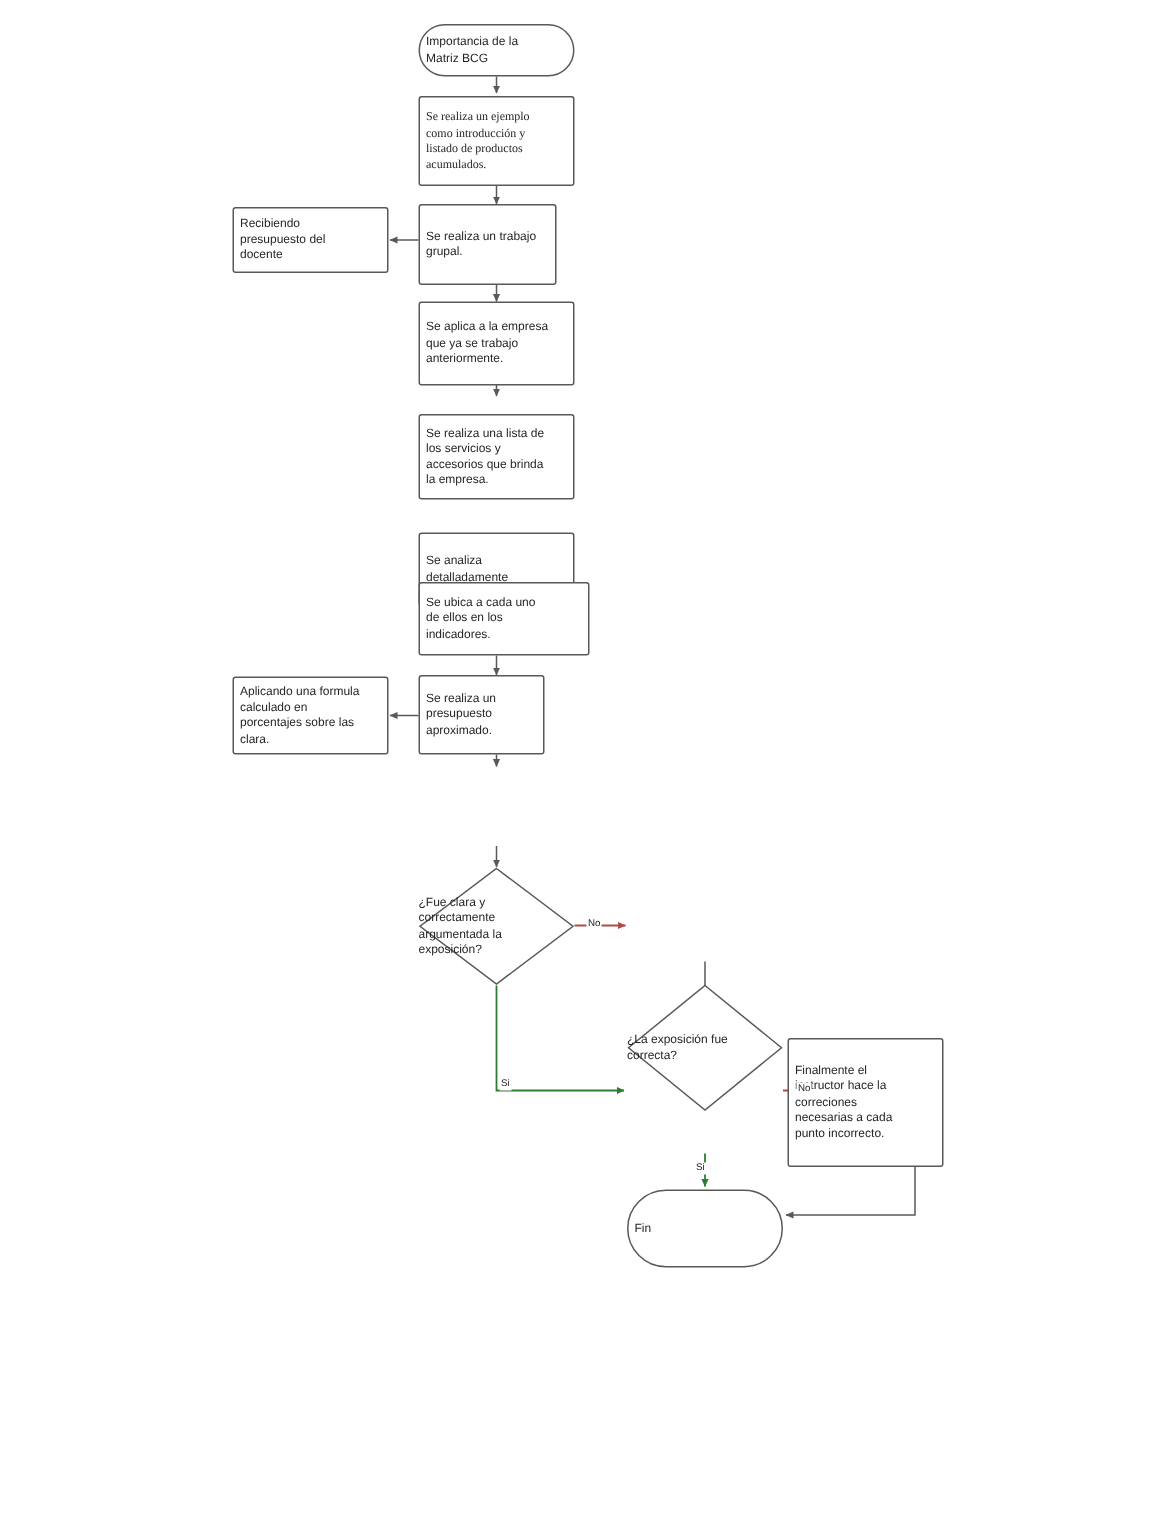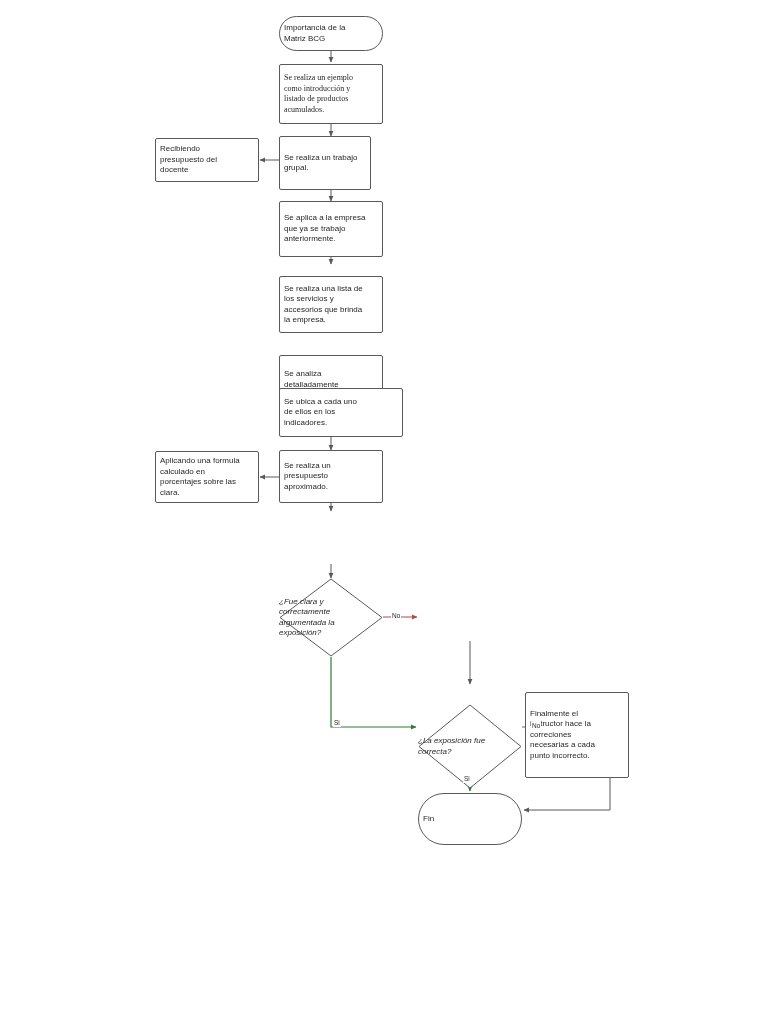--- a/index.html
+++ b/index.html
@@ -44,21 +44,20 @@
     display: block;
     width: 100%;
     white-space: pre-line;
   }
   .node.process { border-radius: 2px; }
   .node.terminal { border-radius: 999px; }
   .node.decision {
     border: none;
     background: transparent;
     padding: 0;
-    font-style: italic;
   }
   .node.decision .dshape {
     position: absolute;
     left: 0; top: 0;
     width: 100%;
     height: 100%;
   }
   .node.decision .txt {
     position: relative;
     z-index: 2;
@@ -171,27 +170,27 @@
 los servicios y
 accesorios que brinda
 la empresa.</span>
   </div>
 
   <div class="node process" style="left:279px; top:328px; width:104px; height:49px;margin-top:27px;">
     <span class="txt">Se analiza
 detalladamente</span>
   </div>
 
-  <div class="node process" style="left:279px; top:388px; width:124px; height:49px;">
+  <div class="node process" style="left:279px; top:388px; width:114px; height:49px;">
     <span class="txt">Se ubica a cada uno
 de ellos en los
 indicadores.</span>
   </div>
 
-  <div class="node process" style="left:279px; top:450px; width:104px; height:53px;">
+  <div class="node process" style="left:279px; top:450px; width:84px; height:53px;">
     <span class="txt">Se realiza un
 presupuesto
 aproximado.</span>
   </div>
 
   <div class="node process" style="left:155px; top:451px; width:104px; height:52px;">
     <span class="txt">Aplicando una formula
 calculado en
 porcentajes sobre las
 clara.</span>
@@ -202,21 +201,21 @@
     <svg class="dshape" viewBox="0 0 104 79" preserveAspectRatio="none">
       <polygon points="52,1 103,39.5 52,78 1,39.5" fill="#ffffff" stroke="#595959" stroke-width="1"></polygon>
     </svg>
     <span class="txt">¿Fue clara y
 correctamente
 argumentada la
 exposición?</span>
   </div>
 
 
-  <div class="node decision" style="left:418px; top:704px; width:104px; height:85px;">
+  <div class="node decision" style="left:418px; top:656px; width:104px; height:85px;">
     <svg class="dshape" viewBox="0 0 104 85" preserveAspectRatio="none">
       <polygon points="52,1 103,42.5 52,84 1,42.5" fill="#ffffff" stroke="#595959" stroke-width="1"></polygon>
     </svg>
     <span class="txt">¿La exposición fue
 correcta?</span>
   </div>
 
   <div class="node process" style="left:525px; top:692px; width:104px; height:86px;">
     <span class="txt">Finalmente el
 instructor hace la

